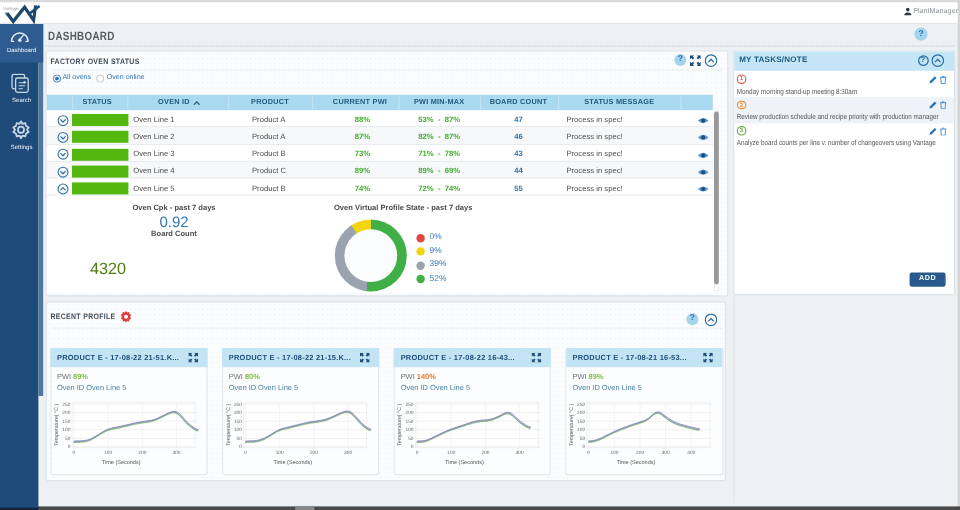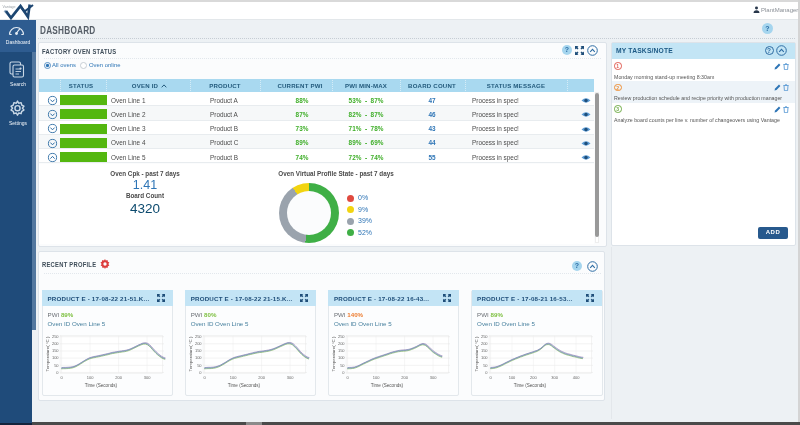--- a/index.html
+++ b/index.html
@@ -170,23 +170,23 @@
 <div class="abs" style="left:402px;top:153.7px;width:60px;text-align:center;font-size:6.4px;font-weight:bold;color:#2e75b6">55</div>
 <div class="abs" style="left:472px;top:153.7px;font-size:6.4px;color:#4a4a4a">Process in spec!</div>
 <svg class="abs" style="left:581px;top:154.2px" width="10" height="7" viewBox="0 0 10 7">
     <path d="M0.5,3.5 Q5,-0.8 9.5,3.5 Q5,7.8 0.5,3.5 z" fill="#5b9bd5"></path>
     <circle cx="5" cy="3.5" r="1.7" fill="#1f4e79"></circle>
   </svg>
 <div class="abs" style="left:595px;top:92px;width:4px;height:151px;background:#fff;border:1px solid #eee"></div>
 <div class="abs" style="left:595px;top:93px;width:4px;height:144px;background:#999;border-radius:2px"></div>
 <div class="abs" style="left:39px;top:163.5px;width:555px;height:80px;background:#ffffff"></div>
 <div class="abs" style="left:75px;top:169.5px;width:140px;text-align:center;font-size:6.3px;font-weight:bold;color:#4a4a4a">Oven Cpk - past 7 days</div>
-<div class="abs" style="left:75px;top:178px;width:140px;text-align:center;font-size:12.5px;color:#2e75b6">1.41</div>
+<div class="abs" style="left:75px;top:178px;width:140px;text-align:center;font-size:12.5px;color:#2e75b6">0.92</div>
 <div class="abs" style="left:75px;top:191.5px;width:140px;text-align:center;font-size:6.3px;font-weight:bold;color:#4a4a4a">Board Count</div>
-<div class="abs" style="left:75px;top:201px;width:140px;text-align:center;font-size:13.5px;color:#0c4a6e">4320</div>
+<div class="abs" style="left:75px;top:216px;width:140px;text-align:left;font-size:13.5px;color:#4d7c0f">4320</div>
 <div class="abs" style="left:236px;top:169.5px;width:200px;text-align:center;font-size:6.3px;font-weight:bold;color:#4a4a4a">Oven Virtual Profile State - past 7 days</div>
 <div class="abs" style="left:279px;top:183px;width:60px;height:60px;border-radius:50%;background:conic-gradient(#3faf46 0 52%,#9aa3ad 52% 91%,#f2d410 91% 100%);"></div>
 <div class="abs" style="left:287px;top:191px;width:44px;height:44px;border-radius:50%;background:#fbfcfd"></div>
 <div class="abs" style="left:347px;top:194.5px;width:7px;height:7px;border-radius:50%;background:#e04a3f"></div>
 <div class="abs" style="left:358px;top:194.0px;font-size:7px;color:#2e75b6">0%</div>
 <div class="abs" style="left:347px;top:206px;width:7px;height:7px;border-radius:50%;background:#f2d410"></div>
 <div class="abs" style="left:358px;top:205.5px;font-size:7px;color:#2e75b6">9%</div>
 <div class="abs" style="left:347px;top:217.5px;width:7px;height:7px;border-radius:50%;background:#9aa3ad"></div>
 <div class="abs" style="left:358px;top:217.0px;font-size:7px;color:#2e75b6">39%</div>
 <div class="abs" style="left:347px;top:229px;width:7px;height:7px;border-radius:50%;background:#3faf46"></div>

